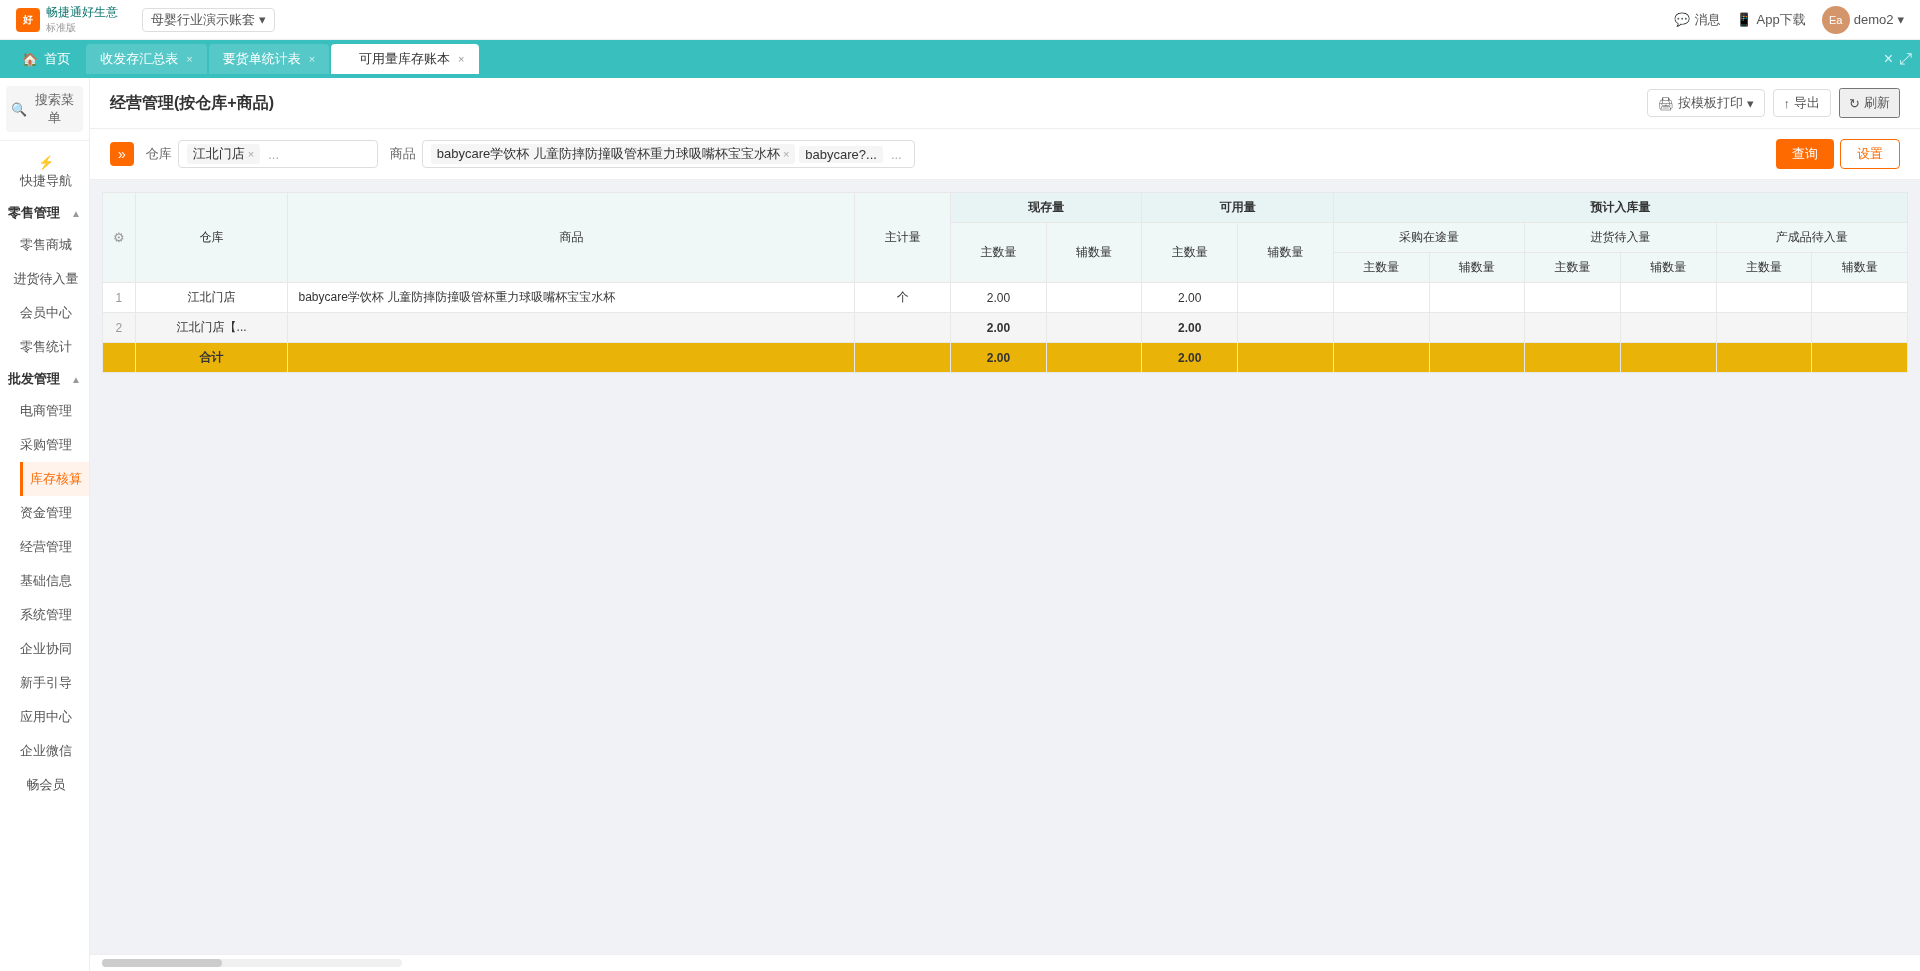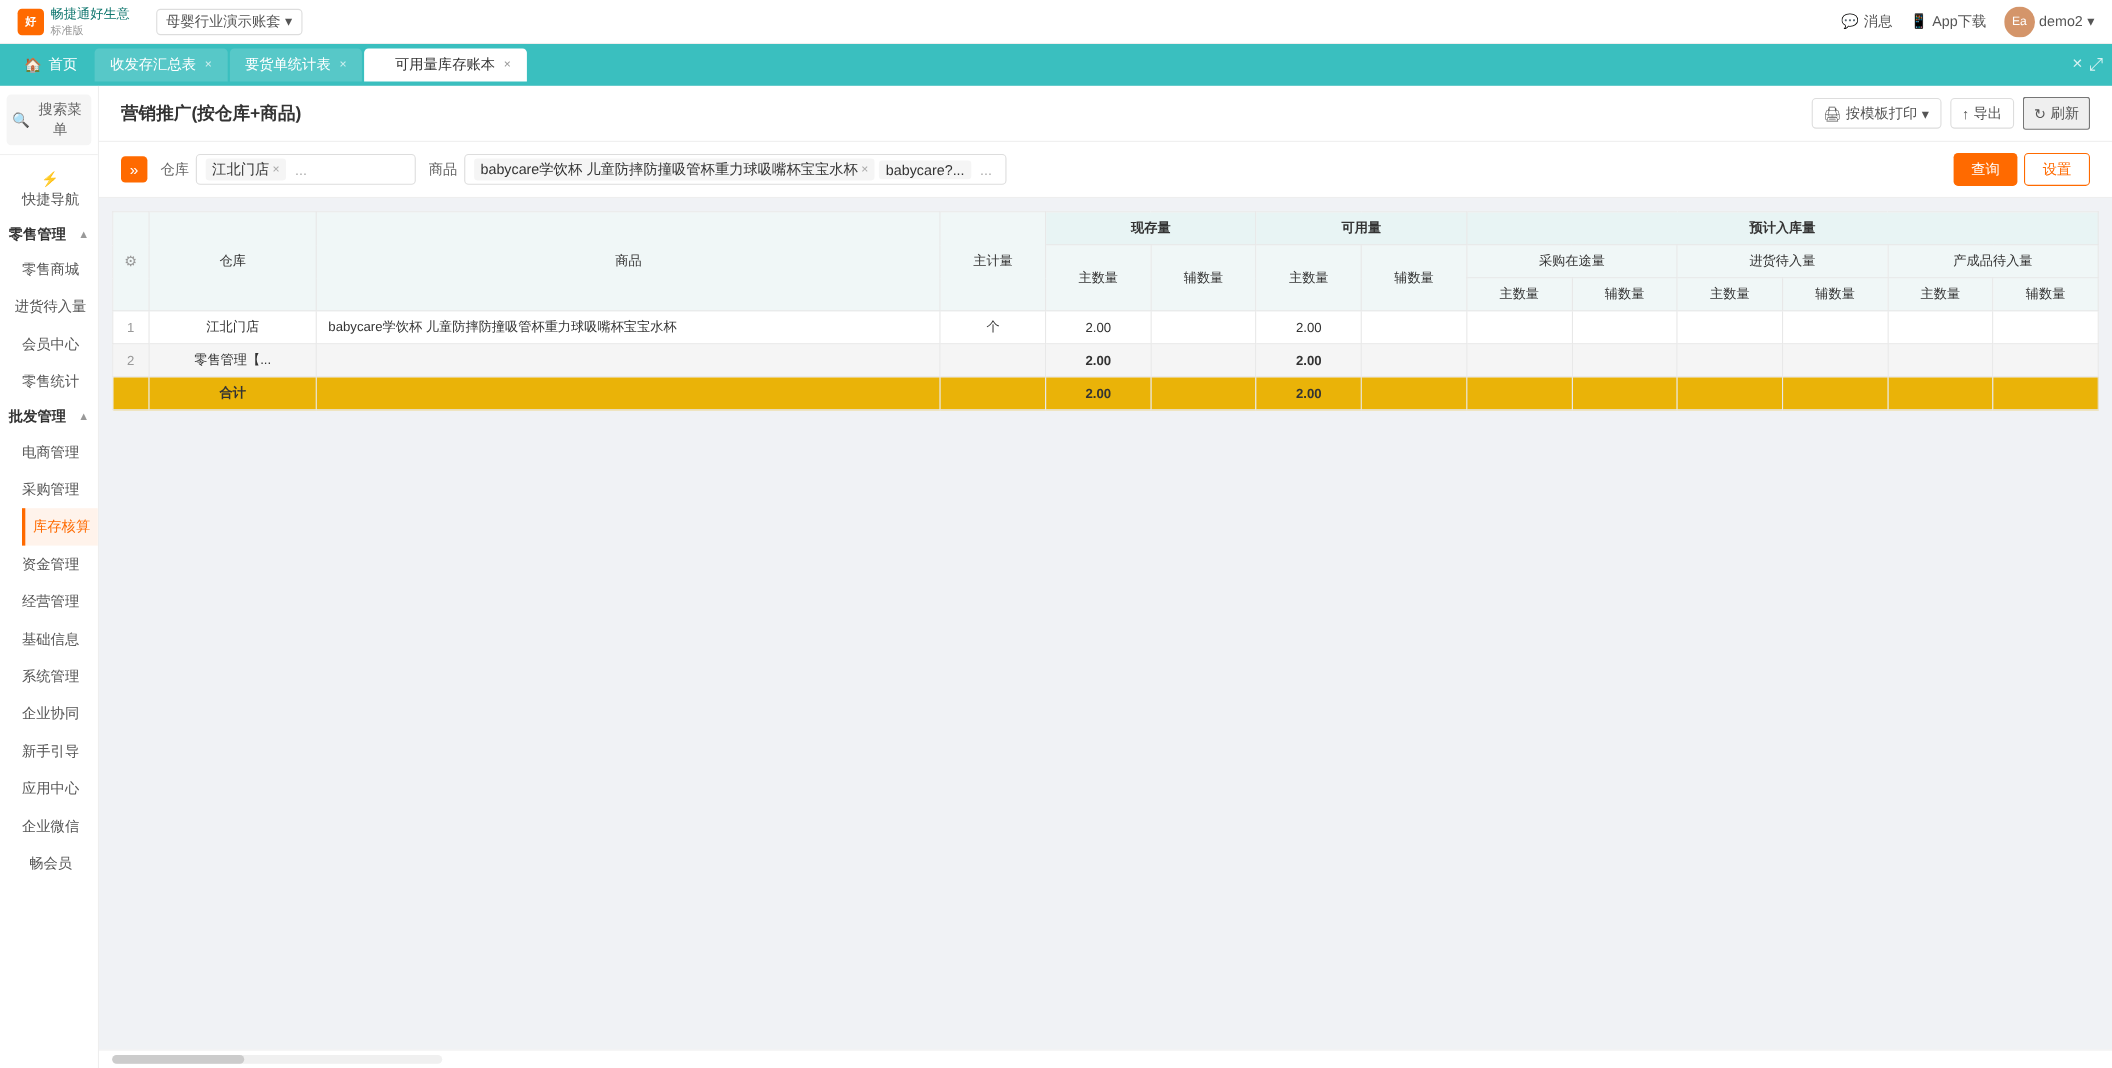--- a/index.html
+++ b/index.html
@@ -286,21 +286,21 @@
       </div>
       <div class="sidebar-item">
         <span>畅会员</span>
       </div>
     </div>
   </div>
 
   <div class="content-area">
 
     <div class="page-header">
-      <div class="page-title">营销推广(按仓库+商品)</div>
+      <div class="page-title">经营管理(按仓库+商品)</div>
       <div class="page-header-actions">
         <button class="btn-template">
           <span>🖨</span>
           <span>按模板打印</span>
           <span>▾</span>
         </button>
         <button class="btn-export">
           <span>↑</span>
           <span>导出</span>
         </button>
@@ -386,21 +386,21 @@
             <td></td>
             <td></td>
             <td></td>
             <td></td>
             <td></td>
             <td></td>
             <td></td>
           </tr>
           <tr style="background:#f5f5f5;">
             <td class="row-num">2</td>
-            <td>零售管理【...</td>
+            <td>江北门店【...</td>
             <td style="text-align:left;"></td>
             <td></td>
             <td class="bold">2.00</td>
             <td></td>
             <td class="bold">2.00</td>
             <td></td>
             <td></td>
             <td></td>
             <td></td>
             <td></td>

